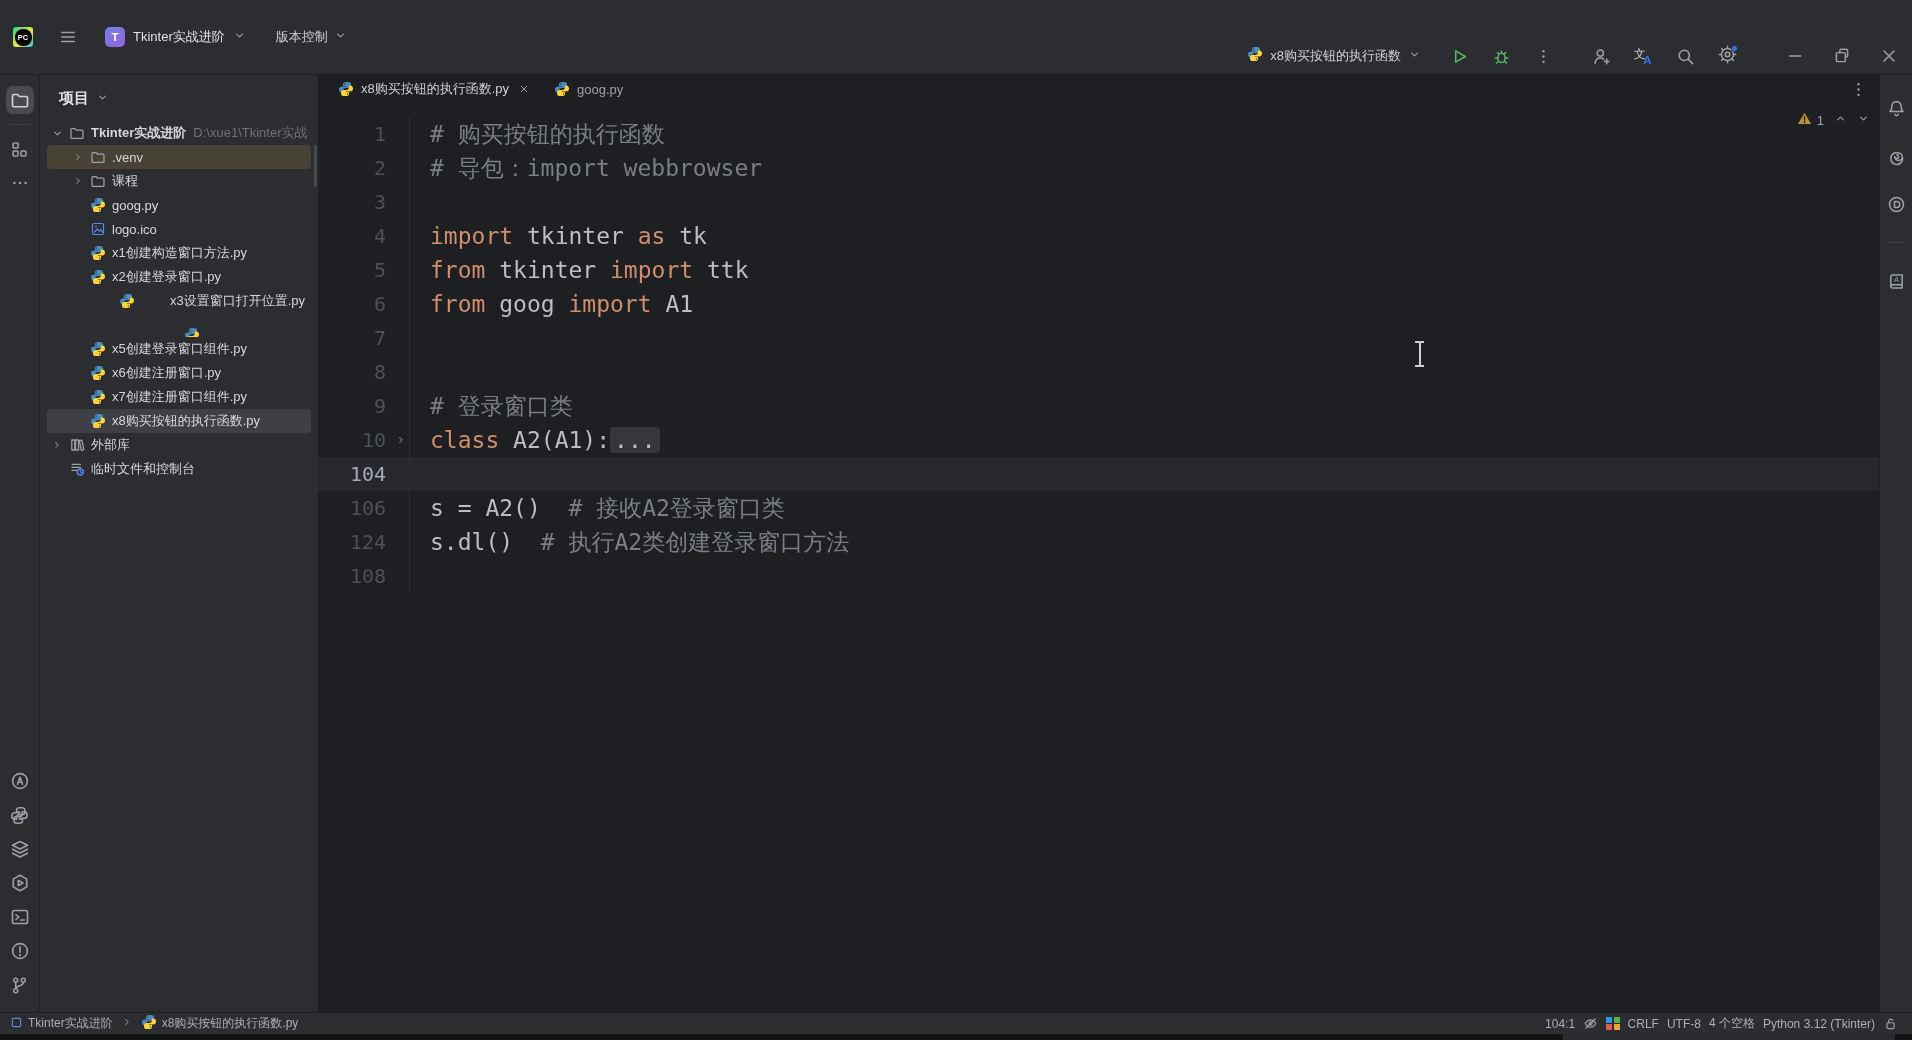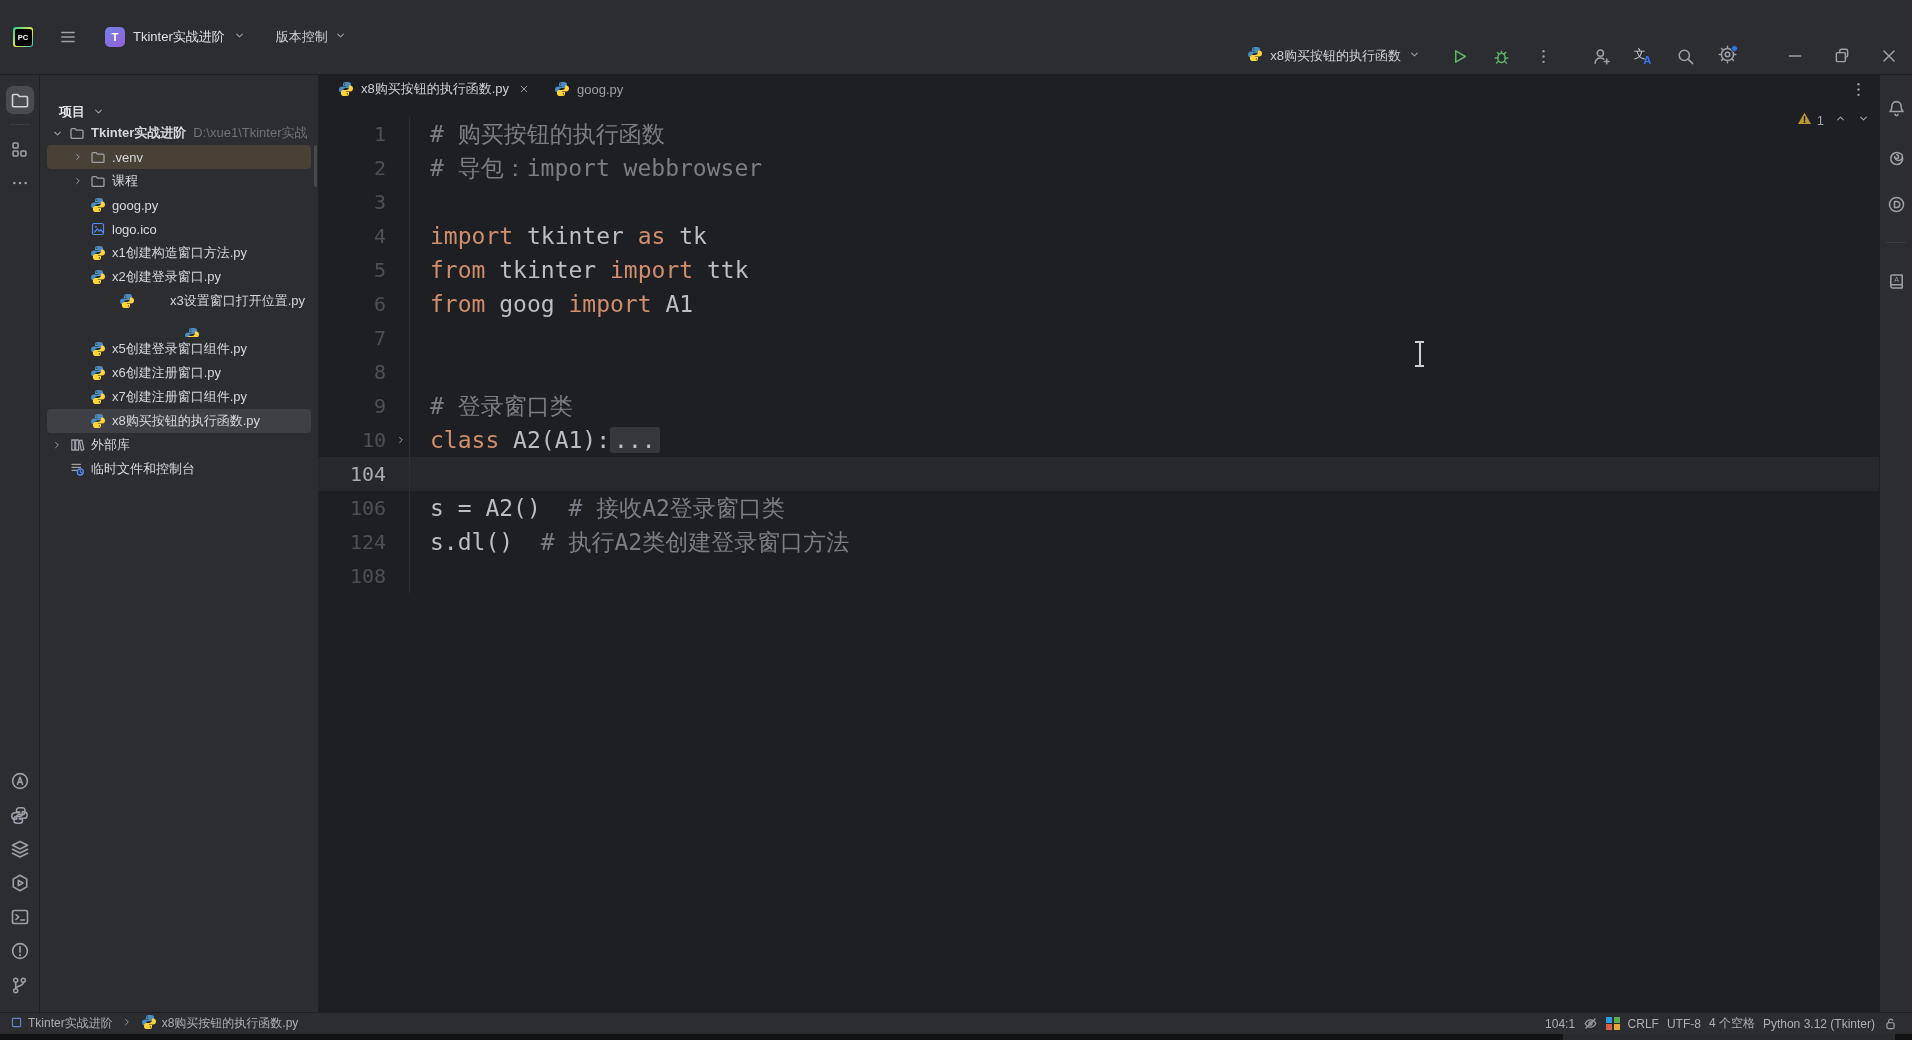--- a/index.html
+++ b/index.html
@@ -8,21 +8,21 @@
     background:#2b2d30;
     font-family:"Liberation Sans","DejaVu Sans",sans-serif;
     color:#dfe1e5; cursor:default; -webkit-font-smoothing:antialiased;
   }
   .app { display:flex; flex-direction:column; width:100%; height:100%; }
 
   
   .titlebar { flex:0 0 36px; display:flex; align-items:center; background:#2b2d30; border-bottom:1px solid #1f2023; }
   .logo { width:20px; height:20px; margin-left:13px; padding:1.5px; border-radius:3px;
           background:linear-gradient(135deg,#1fd0a0,#f3ea3a 55%,#25c2e8); flex:0 0 auto; }
-  .logo-in { width:100%; height:100%; background:#000; border-radius:2px; display:flex;
+  .logo-in { width:100%; height:100%; background:#000; border-radius:8px; display:flex;
              align-items:center; justify-content:center; font-size:7.5px; font-weight:bold; color:#fff; }
   .tb-btn { display:flex; align-items:center; justify-content:center; }
   .menu-btn { margin-left:26px; }
   .proj-widget { margin-left:28px; display:flex; align-items:center; gap:8px; }
   .avatar { width:20px; height:20px; border-radius:5px; background:linear-gradient(140deg,#7381e8,#9361d8);
             display:flex; align-items:center; justify-content:center; font-size:11.5px; font-weight:600; color:#fff; }
   .tb-label { font-size:13px; color:#dfe1e5; }
   .vcs-widget { margin-left:30px; display:flex; align-items:center; gap:6px; }
   .vcs-widget .tb-label { color:#ced0d6; }
   .tb-right { margin-left:auto; display:flex; align-items:center;margin-top:38px; }
@@ -42,21 +42,21 @@
                  display:flex; flex-direction:column; align-items:center; padding:8px 0 10px; }
   .stripe-right { flex:0 0 33px; border-left:1px solid #1f2023; background:#2b2d30;
                   display:flex; flex-direction:column; align-items:center; padding-top:16px; gap:14px; }
   .st-btn { width:28px; height:28px; border-radius:7px; display:flex; align-items:center; justify-content:center; margin:3px 0; }
   .st-btn.active { background:#4a4b4e; }
   .st-divider { width:20px; height:1px; background:#3b3d40; margin:7px 0; }
   .st-bottom { margin-top:auto; display:flex; flex-direction:column; align-items:center; }
 
   
   .project-panel { flex:0 0 278px; background:#2b2d30; display:flex; flex-direction:column; position:relative; min-width:0; }
-  .pp-header { flex:0 0 46px; display:flex; align-items:flex-end; gap:7px; padding-left:19px; font-size:13px; font-weight:600; }
+  .pp-header { flex:0 0 46px; display:flex; align-items:center; gap:7px; padding-left:19px; font-size:15px; font-weight:600; }
   .tree { font-size:13px; color:#d5d7dd; overflow:hidden; }
   .tree-row { height:24px; margin:0 7px; padding-right:4px; border-radius:4px;
               display:flex; align-items:center; white-space:nowrap; overflow:hidden; }
   .tree-row.selected { background:#3e4045; }
   .tree-row.hovered  { background:#474136; }
   .tree-row.bold .tr-label { font-weight:700; }
   .tr-chev { flex:0 0 14px; display:flex; align-items:center; justify-content:center; }
   .tr-icon { flex:0 0 16px; margin-left:5px; display:flex; align-items:center; justify-content:center; }
   .tr-label { margin-left:6px; }
   .tr-path { margin-left:7px; color:#6e727a; overflow:hidden; }

